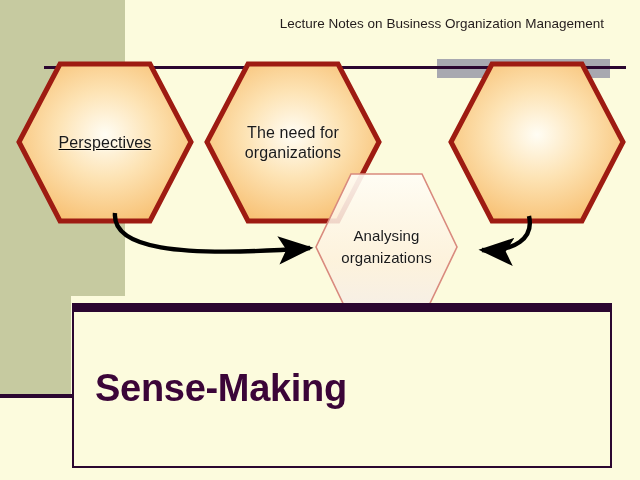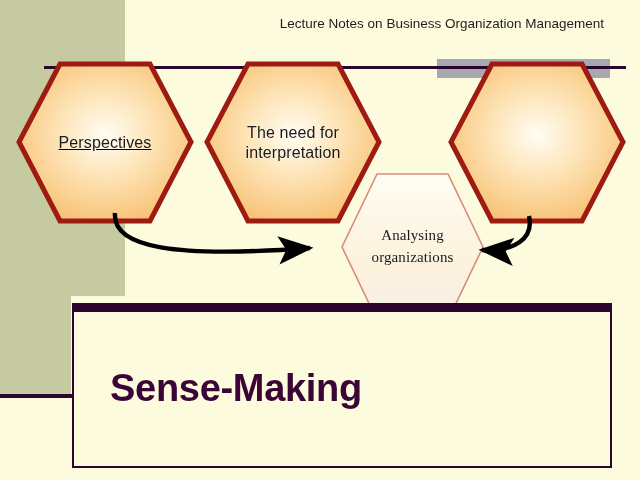--- a/index.html
+++ b/index.html
@@ -81,21 +81,21 @@
     font-size: 16px;
     line-height: 1.22;
     letter-spacing: 0.1px;
     padding: 0 16px;
     text-shadow: 0 0 2px rgba(255,255,255,0.55);
   }
 
   #hex-perspectives { left: 15px; top: 60px;  width: 180px; height: 165px; text-decoration: underline; }
   #hex-interpretation { left: 203px; top: 60px; width: 180px; height: 165px; }
   #hex-techniques { left: 447px; top: 60px; width: 180px; height: 165px; }
-  #hex-analysing { left: 340px; top: 172px; width: 145px; height: 150px; z-index: 3; font-family: Liberation Serif, serif;}
+  #hex-analysing { left: 314px; top: 172px; width: 145px; height: 150px; z-index: 3;}
 
   #hex-analysing .hex-label {
     font-size: 15px;
     line-height: 1.45;
     padding: 0 14px;
   }
 
   
   .arrows {
     position: absolute;
@@ -127,21 +127,21 @@
     width: 540px;
     height: 165px;
     background: #fcfbdd;
     border: 2px solid #2b0630;
     border-top: 9px solid #2b0630;
     box-sizing: border-box;
     z-index: 6;
   }
   .bottom-box-title {
     position: absolute;
-    left: 36px;
+    left: 21px;
     top: 55px;
     color: #3b0538;
     font-size: 38px;
     font-weight: bold;
     letter-spacing: -0.3px;
   }
 </style>
 </head>
 <body>
 
@@ -169,21 +169,21 @@
       </defs>
       <polygon points="45,4 135,4 176,82 135,161 45,161 4,82" fill="url(#hexgrad)" stroke="#9e1b12" stroke-width="5"></polygon>
     </svg>
     <span class="hex-label">Perspectives</span>
   </div>
 
   <div class="hex" id="hex-interpretation">
     <svg width="180" height="165" viewBox="0 0 180 165">
       <polygon points="45,4 135,4 176,82 135,161 45,161 4,82" fill="url(#hexgrad)" stroke="#9e1b12" stroke-width="5"></polygon>
     </svg>
-    <span class="hex-label">The need for interpretation</span>
+    <span class="hex-label">The need for organizations</span>
   </div>
 
   <div class="hex" id="hex-techniques">
     <svg width="180" height="165" viewBox="0 0 180 165">
       <polygon points="45,4 135,4 176,82 135,161 45,161 4,82" fill="url(#hexgrad)" stroke="#9e1b12" stroke-width="5"></polygon>
     </svg>
   </div>
 
   <div class="hex" id="hex-analysing">
     <svg width="145" height="150" viewBox="0 0 145 150">

